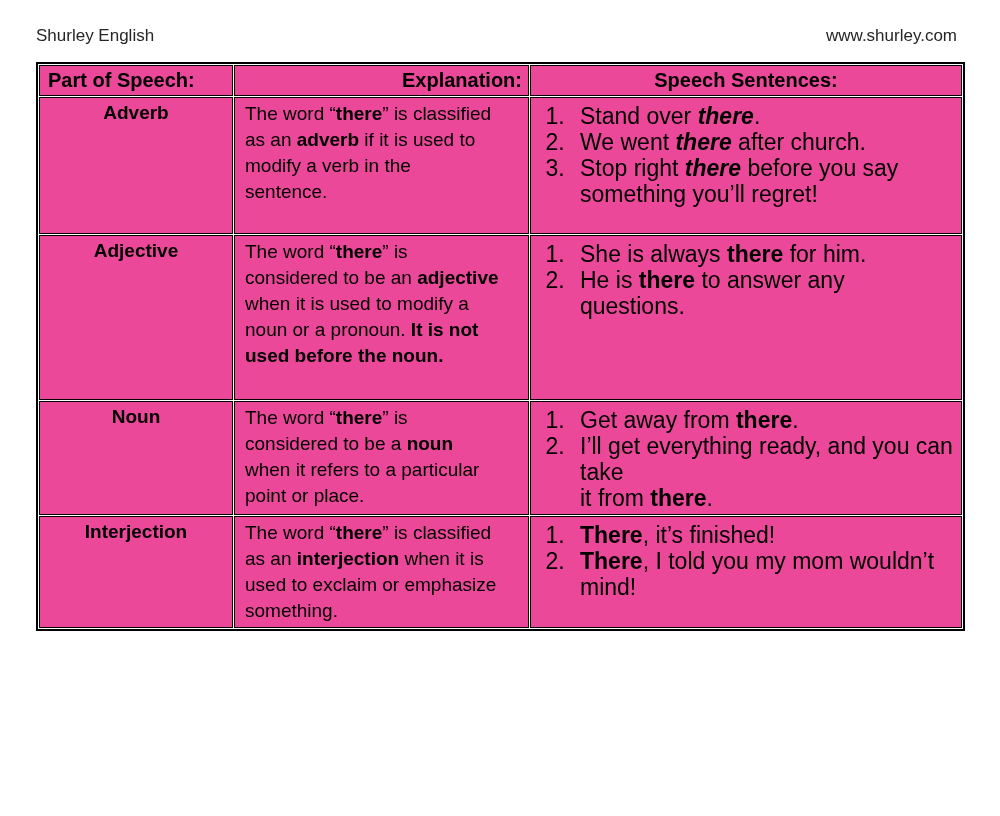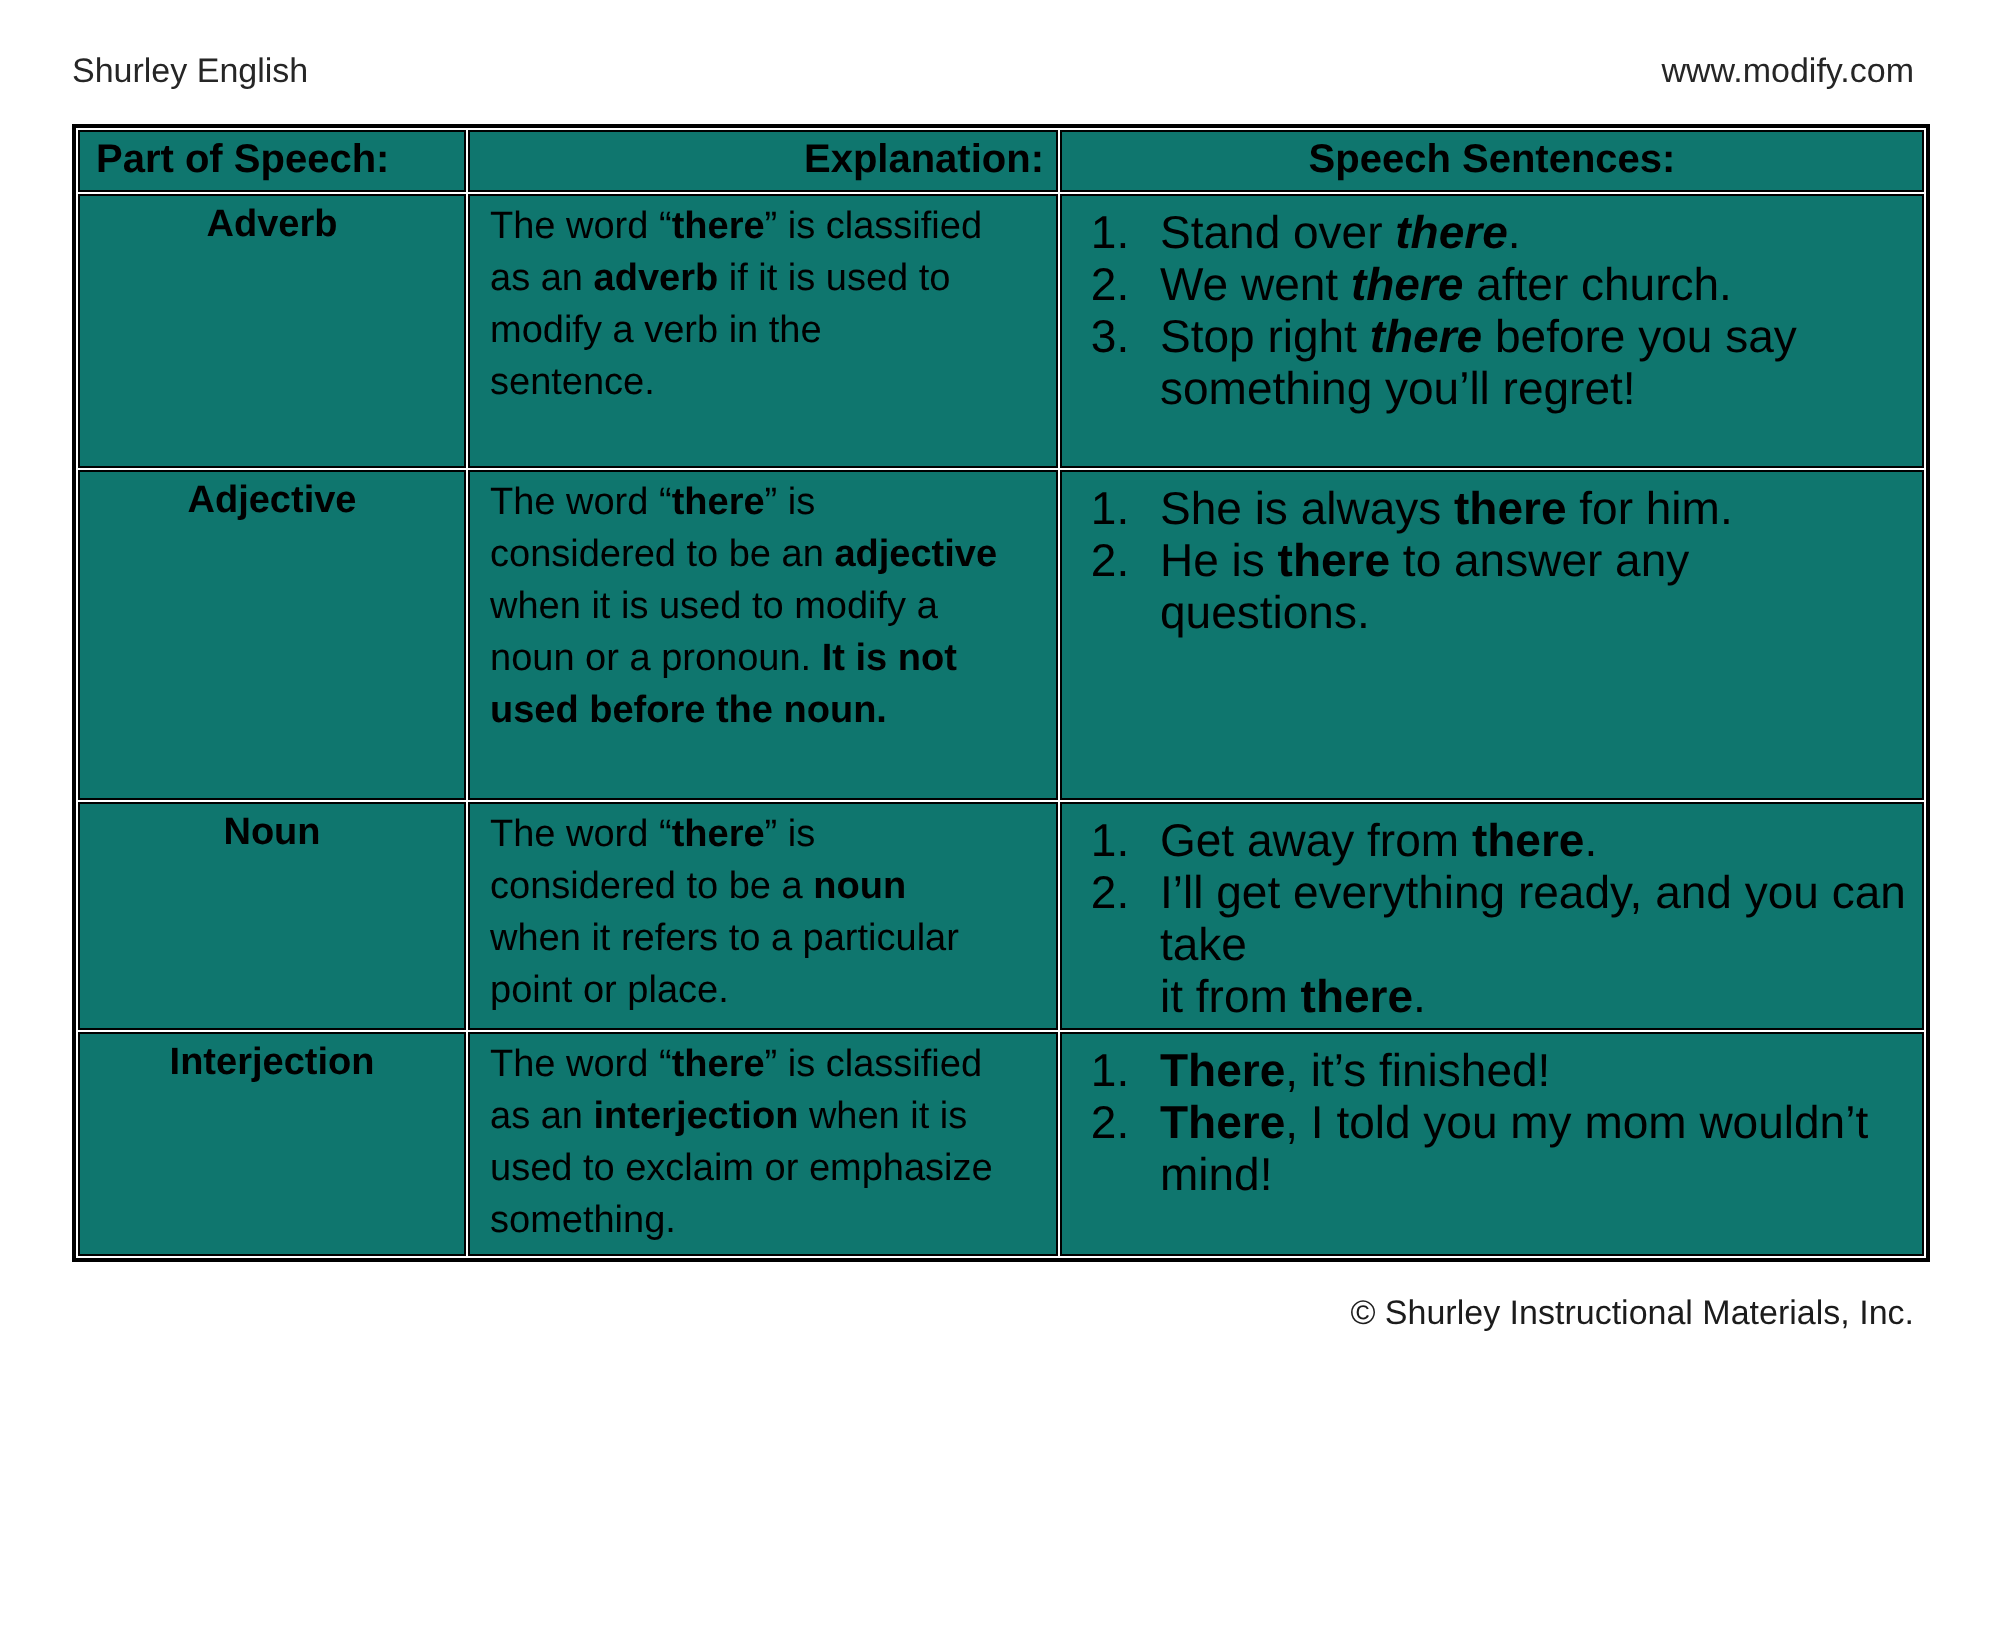--- a/index.html
+++ b/index.html
@@ -28,21 +28,21 @@
     border-spacing:1.5px;
     border:2px solid #000;
     width:921px;
     table-layout:fixed;
     background:#fff;
   }
   th,td{
     border:1.5px solid #000;
     vertical-align:top;
     box-sizing:border-box;
-    background:#0f766e;
+    background:#ec4899;
   }
   col.c1{width:194px;}
   col.c2{width:295px;}
   col.c3{width:432px;}
   th{
     font-size:20px;
     font-weight:bold;
     height:31px;
     padding:1px 6px;
     vertical-align:middle;
@@ -84,21 +84,21 @@
     margin-top:16px;
   }
 </style>
 </head>
 <body>
 
 <div class="page">
 
   <div class="top-bar">
     <span>Shurley English</span>
-    <span>www.modify.com</span>
+    <span>www.shurley.com</span>
   </div>
 
   <table class="pos-table">
     <colgroup>
       <col class="c1">
         <col class="c2">
         <col class="c3">
     </colgroup>
     <thead>
       <tr>
@@ -160,17 +160,14 @@
           <td class="ex-cell">
             <ol>
               <li><b>There</b>, it’s finished!</li>
               <li><b>There</b>, I told you my mom wouldn’t mind!</li>
             </ol>
           </td>
         </tr>
       </tbody>
   </table>
 
-  <div class="footer">
-    <span>© Shurley Instructional Materials, Inc.</span>
-  </div>
 
 </div>
 
 </body></html>

